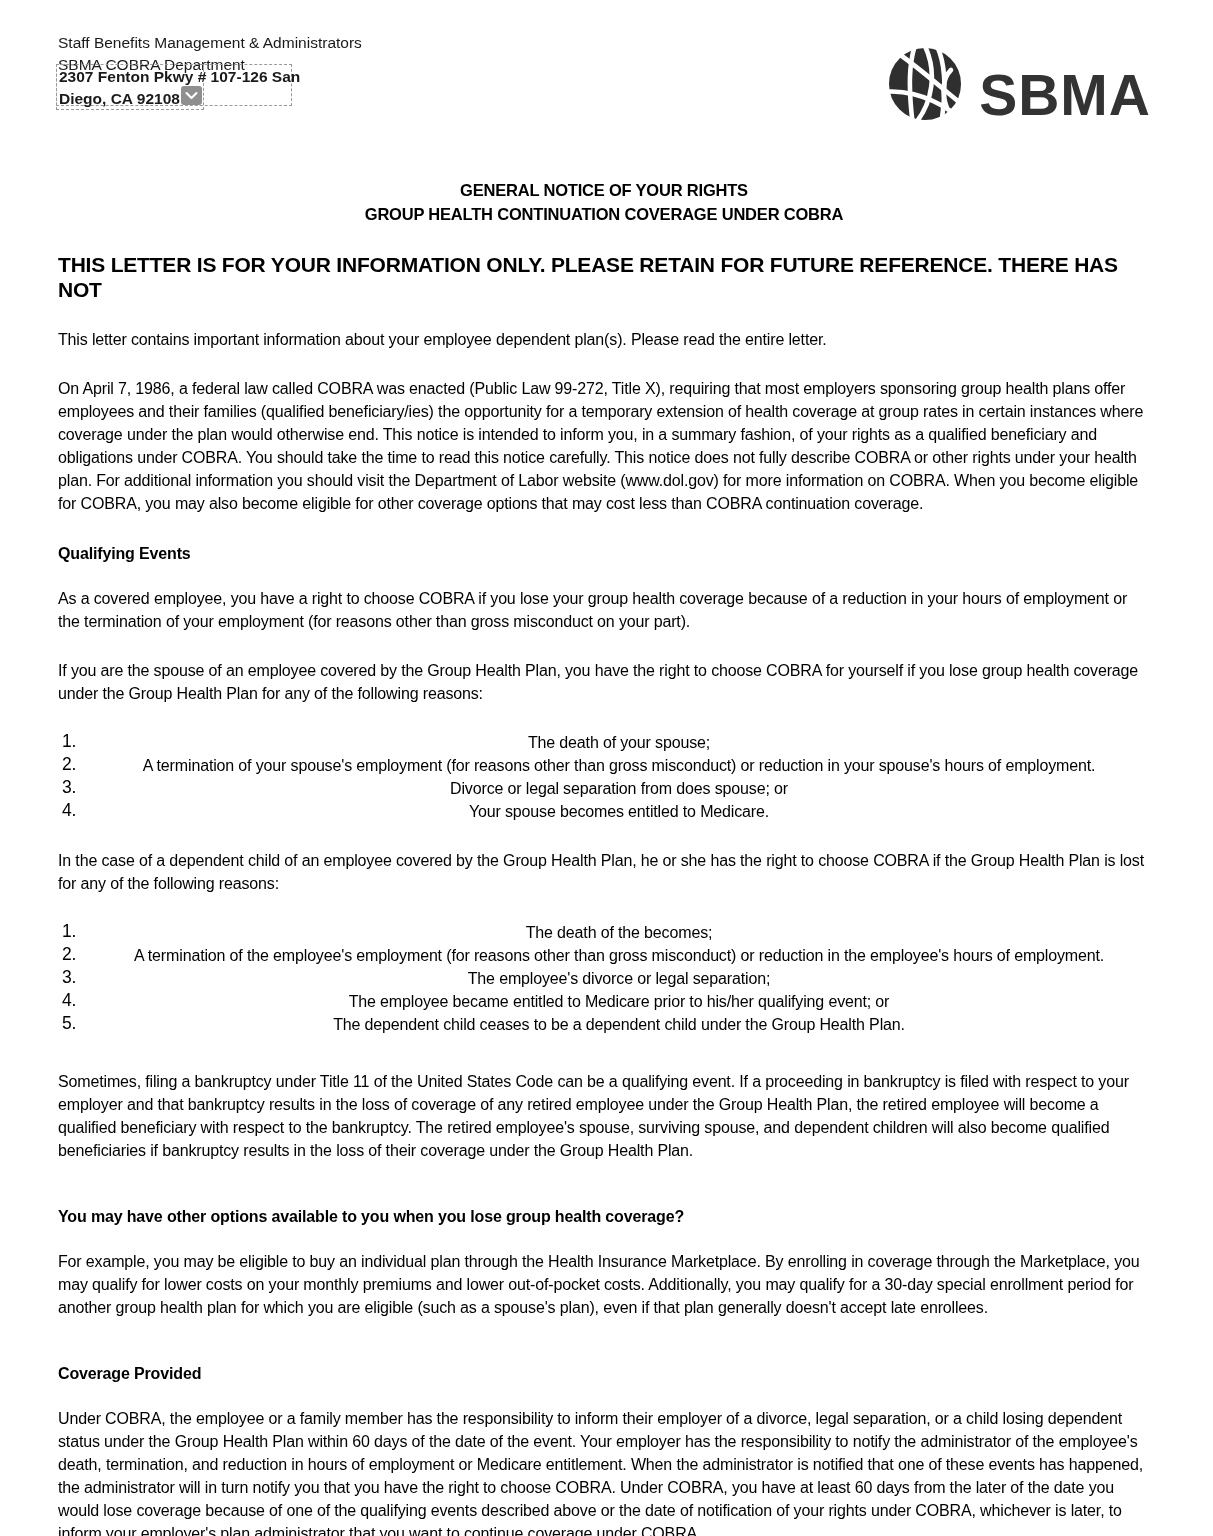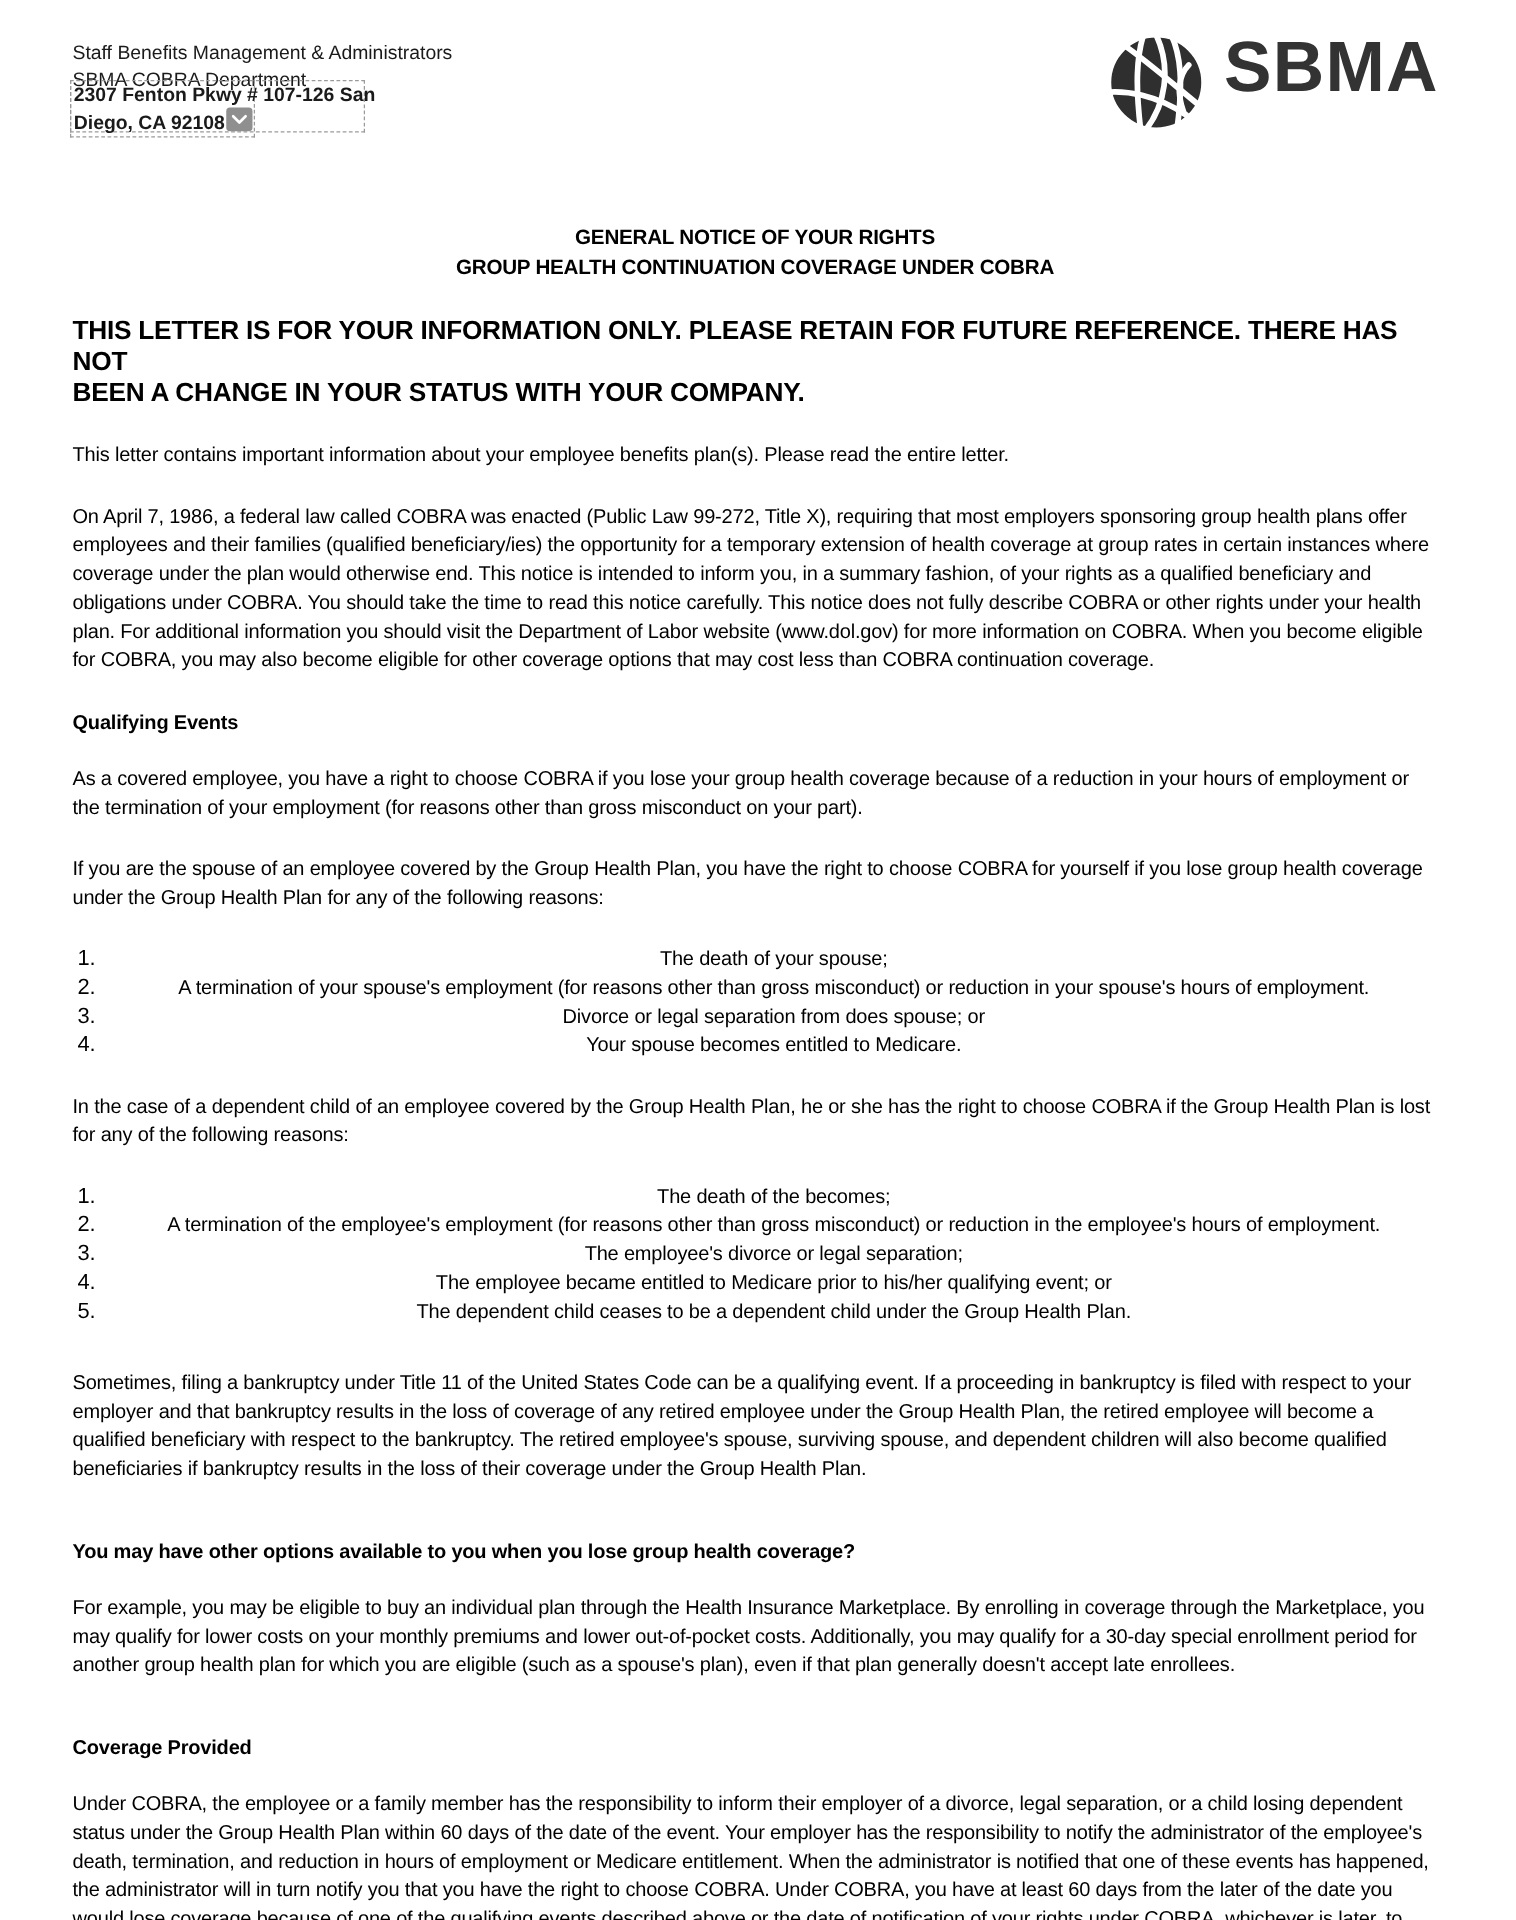--- a/index.html
+++ b/index.html
@@ -82,23 +82,23 @@
     border-radius: 3px;
     display: flex;
     align-items: center;
     justify-content: center;
   }
   .dropdown-btn svg { display: block; }
 
   .logo-wrap {
     position: absolute;
     right: 62px;
-    top: 26px;
+    top: 44px;
     display: flex;
-    align-items: flex-start;
+    align-items: flex-end;
     gap: 14px;
   }
   .logo-mark { display: block; }
   .logo-word {
     font-size: 57px;
     font-weight: bold;
     letter-spacing: 1px;
     color: #333333;
     line-height: 1;
     font-family: "Liberation Sans", sans-serif;
@@ -227,26 +227,25 @@
 
     <div class="title-block">
       <span class="title-line">GENERAL NOTICE OF YOUR RIGHTS</span>
       <span class="title-line">GROUP HEALTH CONTINUATION COVERAGE UNDER COBRA</span>
     </div>
 
     <div class="title-gap"></div>
 
     <div class="subtitle-block">
       <span class="title-line">THIS LETTER IS FOR YOUR INFORMATION ONLY. PLEASE RETAIN FOR FUTURE REFERENCE. THERE HAS NOT</span>
-      <span class="title-line">BEEN A CHANGE IN YOUR STATUS WITH YOUR COMPANY.</span>
-    </div>
-
-    <div class="sp-26"></div>
-
-    <p class="para">This letter contains important information about your employee benefits plan(s). Please read the entire letter.</p>
+    </div>
+
+    <div class="sp-26"></div>
+
+    <p class="para">This letter contains important information about your employee dependent plan(s). Please read the entire letter.</p>
 
     <div class="sp-26"></div>
 
     <p class="para">On April 7, 1986, a federal law called COBRA was enacted (Public Law 99-272, Title X), requiring that most employers sponsoring group health plans offer employees and their families (qualified beneficiary/ies) the opportunity for a temporary extension of health coverage at group rates in certain instances where coverage under the plan would otherwise end. This notice is intended to inform you, in a summary fashion, of your rights as a qualified beneficiary and obligations under COBRA. You should take the time to read this notice carefully. This notice does not fully describe COBRA or other rights under your health plan. For additional information you should visit the Department of Labor website (www.dol.gov) for more information on COBRA. When you become eligible for COBRA, you may also become eligible for other coverage options that may cost less than COBRA continuation coverage.</p>
 
     <div class="sp-28"></div>
 
     <h2 class="section-head">Qualifying Events</h2>
 
     <div class="sp-22"></div>

